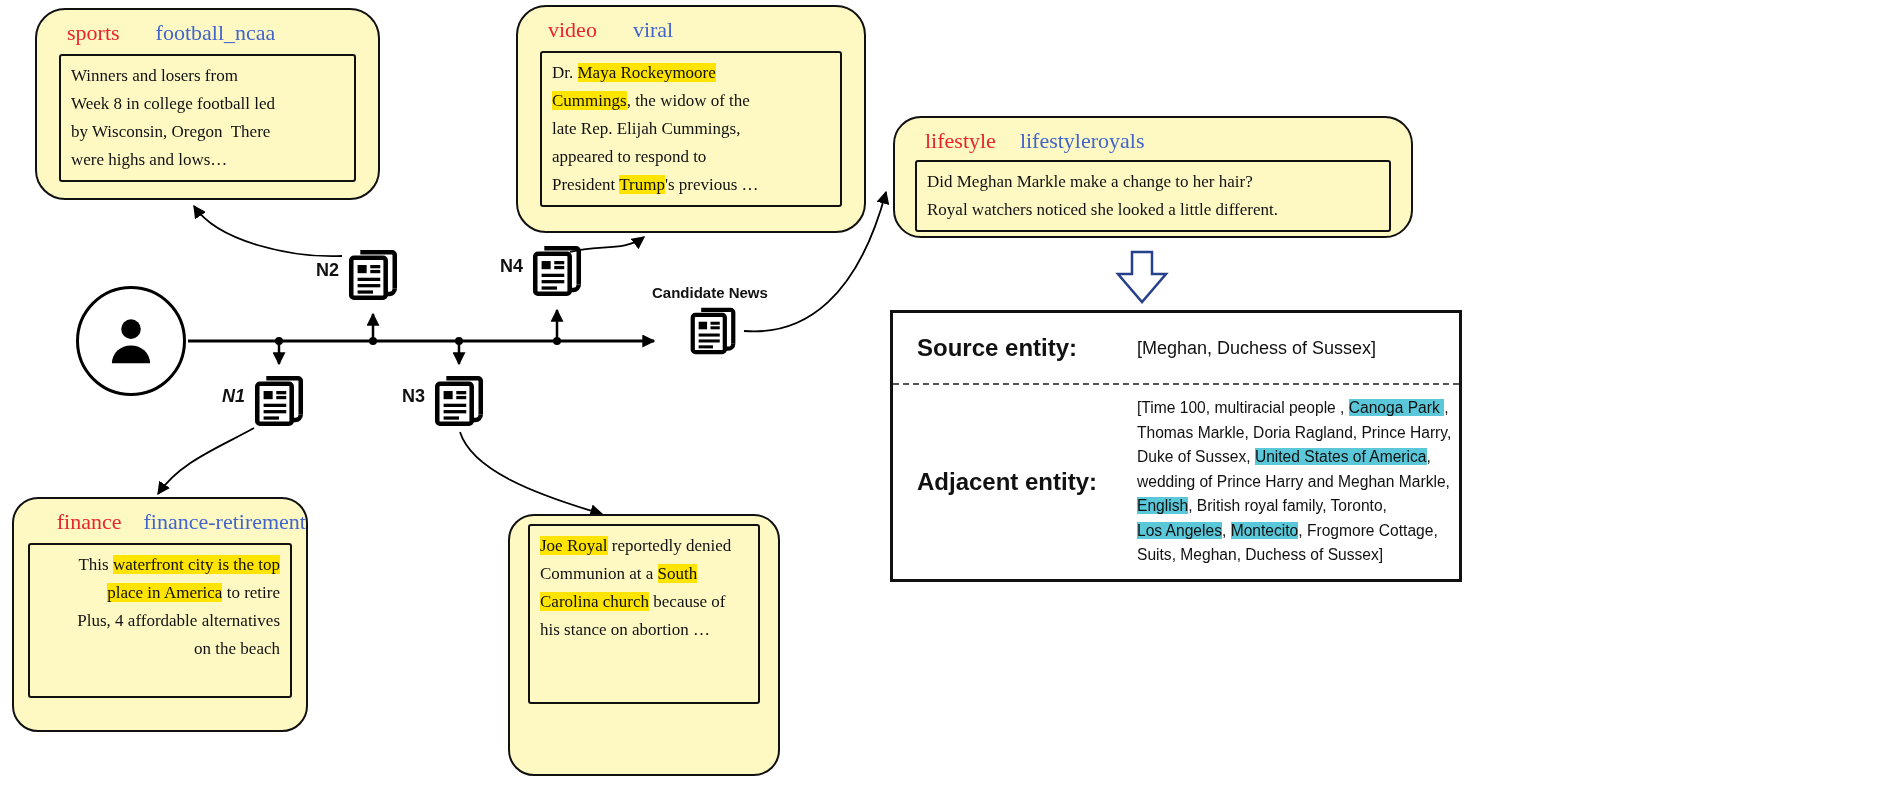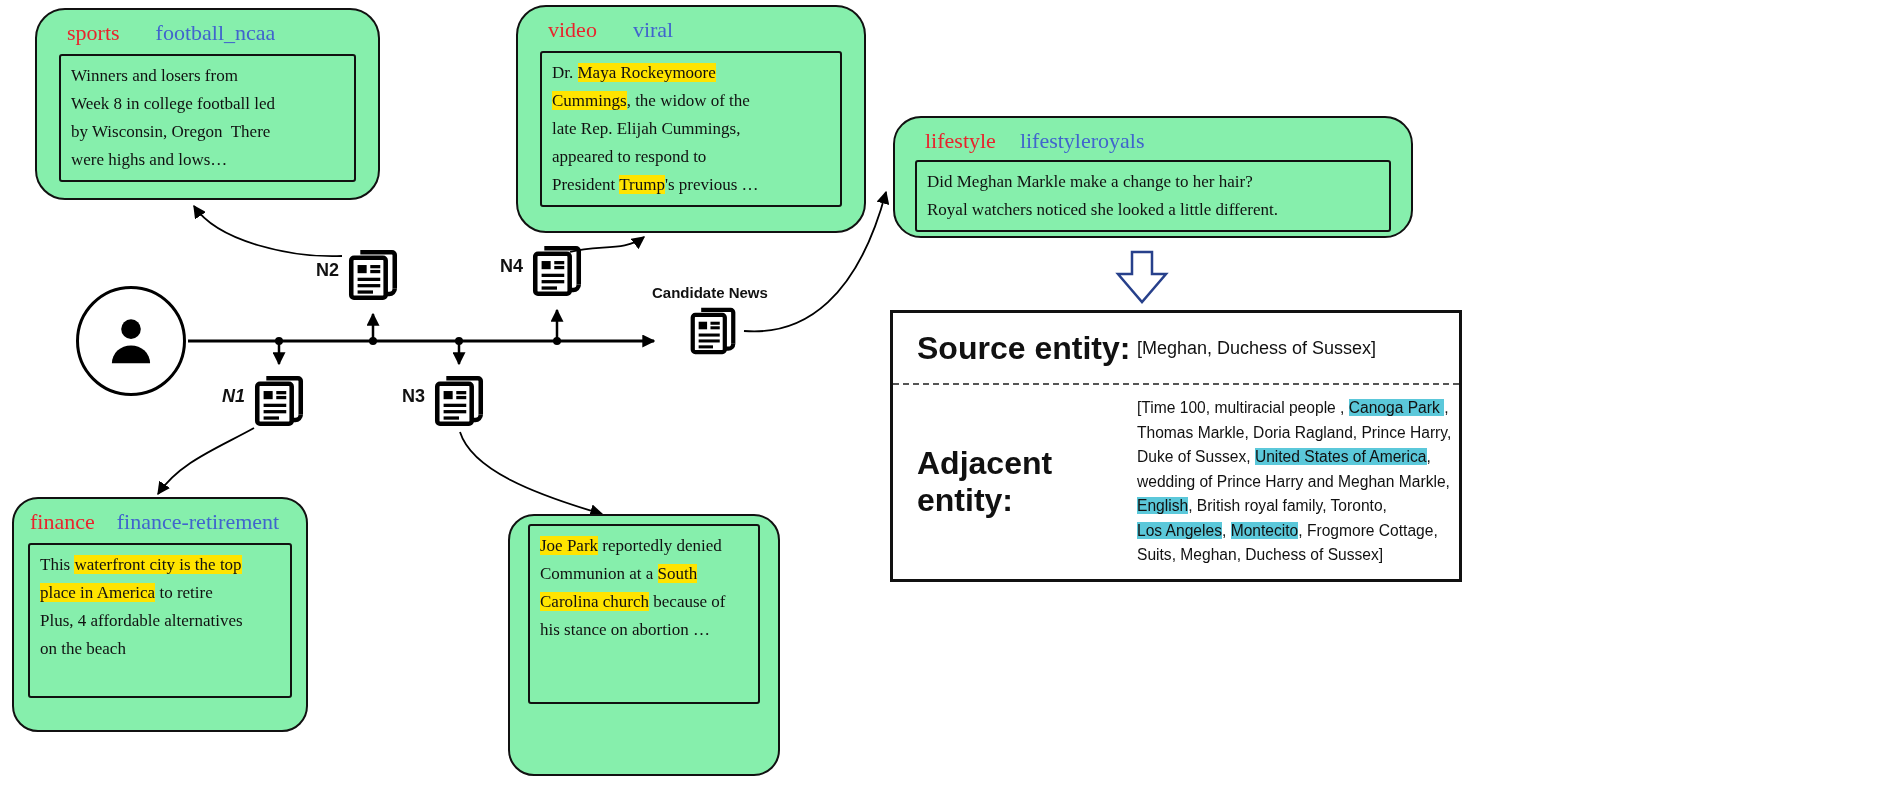--- a/index.html
+++ b/index.html
@@ -5,55 +5,55 @@
   * { margin:0; padding:0; box-sizing:border-box; }
   html,body { background:#fff; }
   body { font-family:"Liberation Sans", sans-serif; color:#111; }
   :root{
     --red:#e8242d; --blue:#4164cd; --hl-y:#ffe400; --hl-c:#5bc8da; --arrow-blue:#27408b; --ink:#111;
   }
   .canvas { position:relative; width:1904px; height:802px; background:#fff; overflow:hidden; }
   .connectors { position:absolute; left:0; top:0; width:1904px; height:802px; z-index:0; }
 
   
-  .callout { position:absolute; border:2.5px solid var(--ink); border-radius:30px; background:#86efac; z-index:2; }
+  .callout { position:absolute; border:2.5px solid var(--ink); border-radius:30px; background:#fef9c3; z-index:2; }
   .cat-row { font-family:"Liberation Serif", serif; font-size:22px; padding:10px 0 0 30px; white-space:nowrap; }
   .cat-red  { color:var(--red);  margin-right:36px; }
   .cat-blue { color:var(--blue); }
   .inner-text { border:2px solid var(--ink); border-radius:3px; margin:8px 22px 0 22px; padding:6px 10px;
                 font-family:Liberation Serif, serif; font-size:17px; line-height:28px; white-space:pre-wrap; }
   .hl-y { background:var(--hl-y); }
   .hl-c { background:var(--hl-c); }
 
   #box-sports    { left:35px;  top:8px;   width:345px; height:192px; }
   #box-video     { left:516px; top:5px;   width:350px; height:228px; }
   #box-lifestyle { left:893px; top:116px; width:520px; height:122px; border-radius:28px; }
   #box-lifestyle .cat-red { margin-right:24px; }
   #box-lifestyle .inner-text { margin:6px 20px 0 20px; }
-  #box-finance   { left:12px;  top:497px; width:296px; height:235px; border-radius:26px; }
+  #box-finance   { left:12px;  top:497px; width:296px; height:235px; border-radius:26px;text-align:right; }
   #box-finance .cat-row { padding-left:16px; }
   #box-finance .cat-red { margin-right:22px; }
   #box-finance .inner-text { margin:8px 14px 0 14px; min-height:155px; }
   #box-news      { left:508px; top:514px; width:272px; height:262px; border-radius:26px; }
   #box-news .cat-row { padding-left:24px; }
   #box-news .cat-red { margin-right:26px; }
   #box-news .inner-text { margin:8px 18px 0 18px; min-height:180px; }
 
   
   .user-circle { position:absolute; left:76px; top:286px; width:110px; height:110px; border:3.5px solid #000;
                  border-radius:50%; background:#fff; display:flex; align-items:center; justify-content:center; z-index:2; }
   .paper { position:absolute; z-index:2; }
   .node-label { position:absolute; font-weight:700; font-size:18px; z-index:2; }
   .candidate-label { position:absolute; font-weight:700; font-size:15px; white-space:nowrap; z-index:2; }
 
   
   .entity-panel { position:absolute; left:890px; top:310px; width:572px; height:272px; border:3px solid var(--ink);
                   background:#fff; display:flex; flex-direction:column; z-index:2; }
   .source-row { display:flex; align-items:center; height:70px; flex:0 0 auto; }
-  .ent-label { width:244px; padding-left:24px; font-weight:700; font-size:32px; flex:0 0 auto; }
+  .ent-label { width:244px; padding-left:24px; font-weight:700; font-size:24px; flex:0 0 auto; }
   .source-row .ent-value { font-size:18px; }
   .panel-divider { border-top:2px dashed #555; height:0; flex:0 0 auto; }
   .adjacent-row { display:flex; align-items:center; flex:1 1 auto; }
   .adjacent-row .ent-value { font-size:15.6px; line-height:24.5px; white-space:pre-wrap; padding-right:4px; }
 
   .down-arrow { fill:#fff; stroke:var(--arrow-blue); stroke-width:2.5; }
   .conn { fill:none; stroke:#000; }
 </style>
 </head>
 <body>
@@ -172,21 +172,21 @@
     <div class="cat-row">
       <span class="cat-red">finance</span><span class="cat-blue">finance-retirement</span>
     </div>
     <div class="inner-text"><span>This </span><span class="hl-y">waterfront city is the top
 place in America</span><span> to retire
 Plus, 4 affordable alternatives
 on the beach</span></div>
   </div>
 
   <div class="callout" id="box-news">
-    <div class="inner-text"><span class="hl-y">Joe Park</span><span> reportedly denied
+    <div class="inner-text"><span class="hl-y">Joe Royal</span><span> reportedly denied
 Communion at a </span><span class="hl-y">South
 Carolina church</span><span> because of
 his stance on abortion …</span></div>
   </div>
 
   <div class="entity-panel">
     <div class="source-row">
       <div class="ent-label">Source entity:</div>
       <div class="ent-value">[Meghan, Duchess of Sussex]</div>
     </div>

